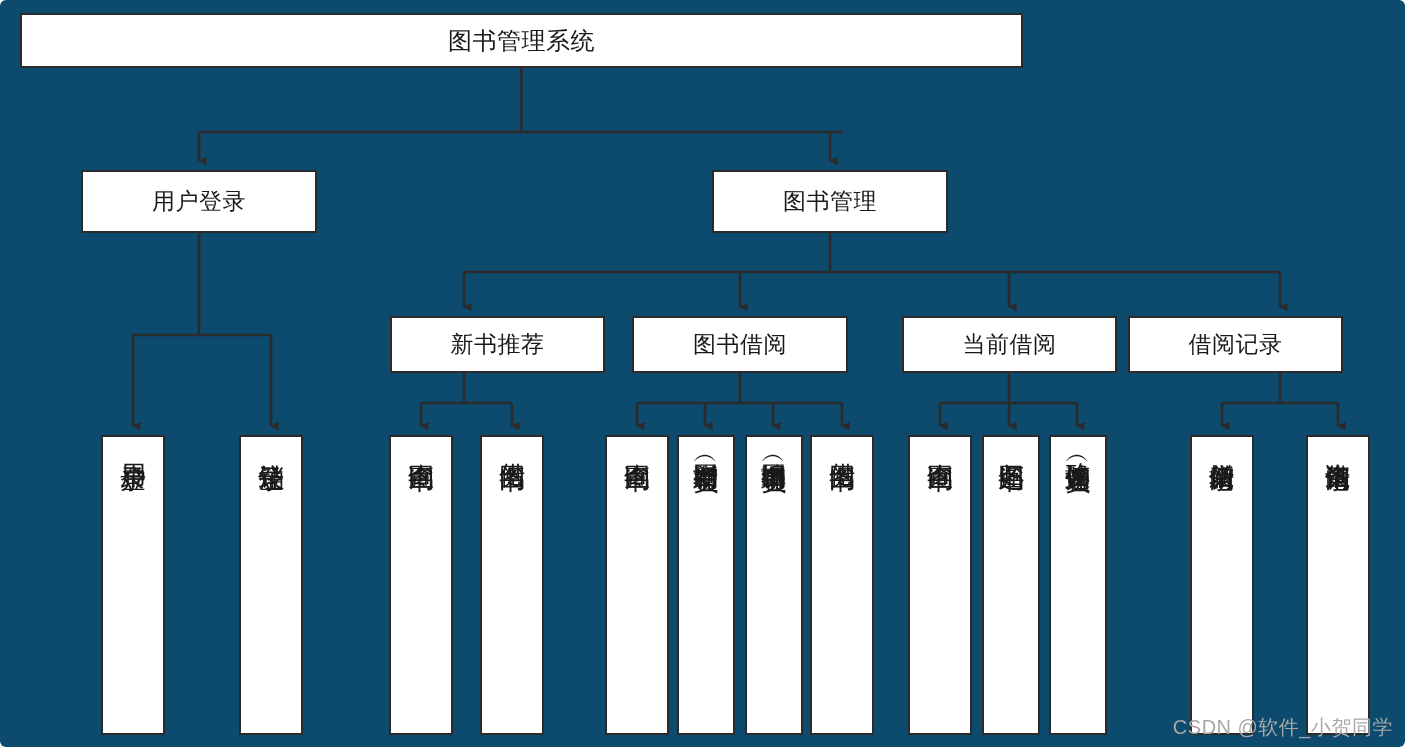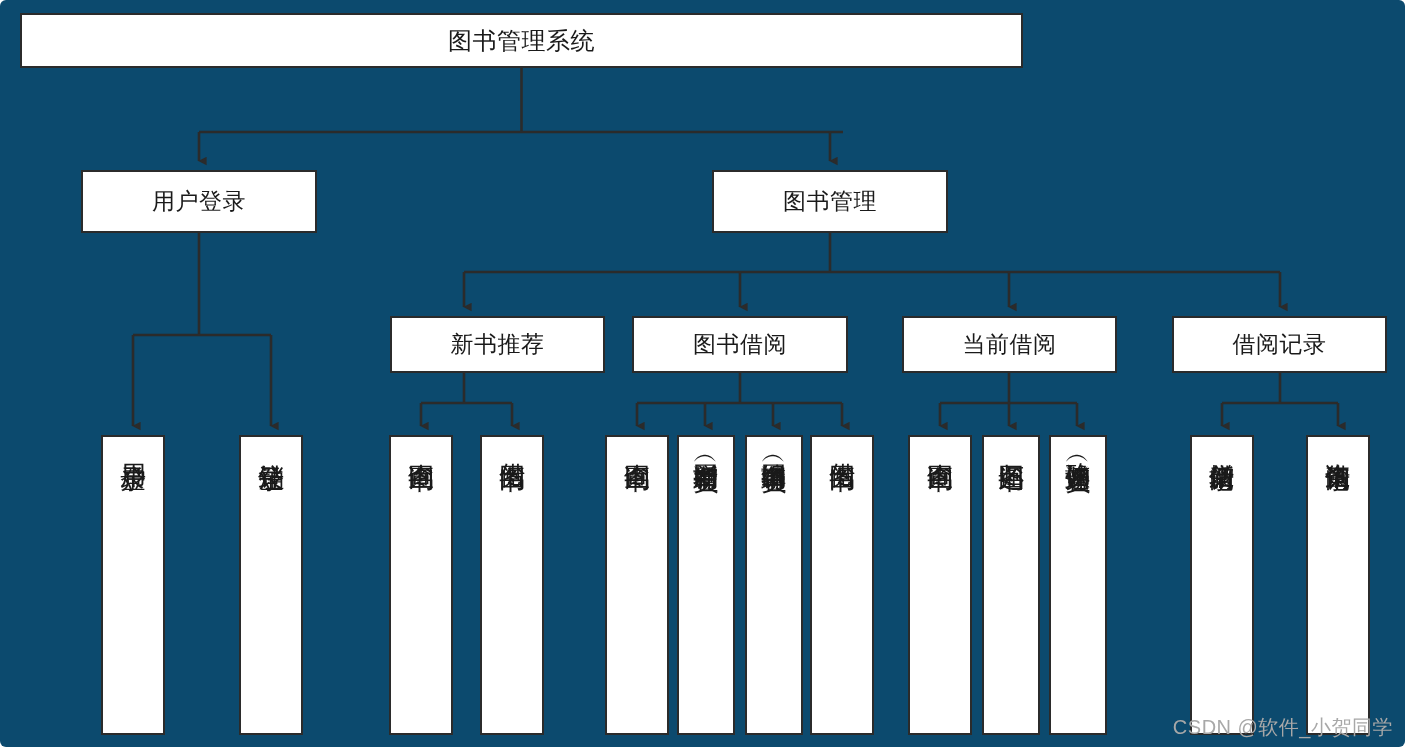--- a/index.html
+++ b/index.html
@@ -153,21 +153,21 @@
   </div>
 
   <div class="node horiz" style="left:632px; top:316px; width:216px; height:57px;">
     <span class="node-label">图书借阅</span>
   </div>
 
   <div class="node horiz" style="left:902px; top:316px; width:215px; height:57px;">
     <span class="node-label">当前借阅</span>
   </div>
 
-  <div class="node horiz" style="left:1172px; top:316px; width:215px; height:57px;">
+  <div class="node horiz" style="left:1128px; top:316px; width:215px; height:57px;">
     <span class="node-label">借阅记录</span>
   </div>
 
   <div class="node vert" style="left:101px; top:435px; width:64px; height:300px;">
     <span class="node-label">用户登录</span>
   </div>
 
   <div class="node vert" style="left:239px; top:435px; width:64px; height:300px;">
     <span class="node-label">注销登录</span>
   </div>

